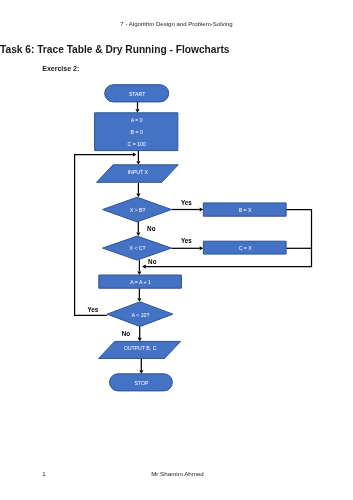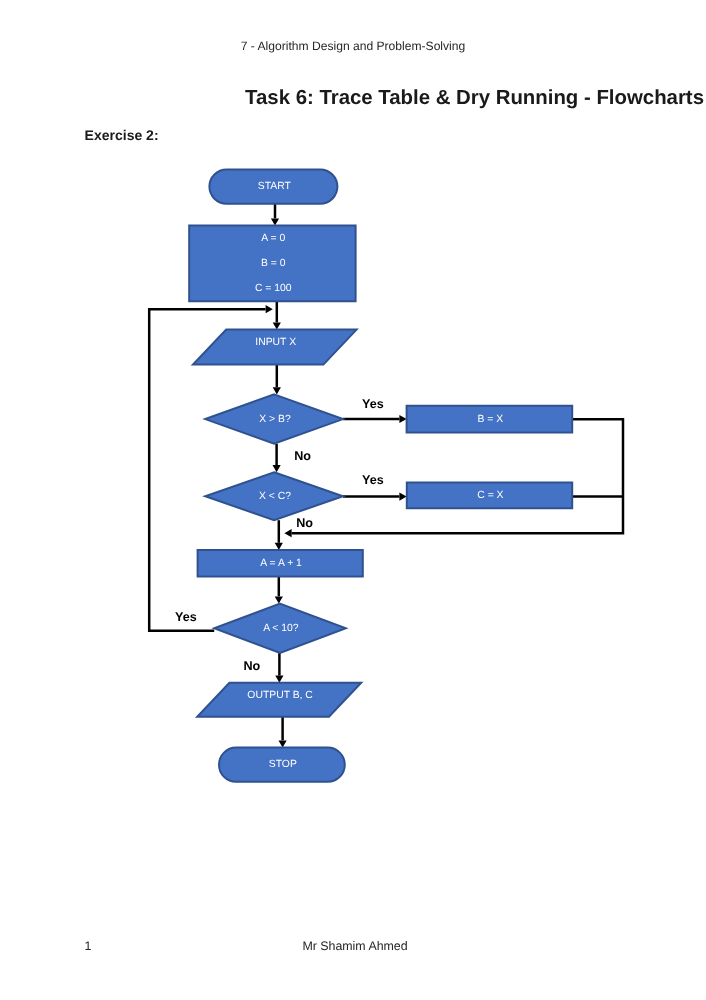--- a/index.html
+++ b/index.html
@@ -1,19 +1,19 @@
 <!DOCTYPE html>
 <html style="--shape-fill: #4472C4; --shape-stroke: #2F528F; --shape-text: #FFFFFF; --connector: #000000;"><head>
 <meta charset="utf-8">
 <style>
   html,body{margin:0;padding:0;}
   body{width:353px;height:500px;background:#fff;-webkit-font-smoothing:antialiased;font-family:"Liberation Sans",sans-serif;color:#000;overflow:hidden;position:relative;}
   .page{position:absolute;inset:0;opacity:0.999;}
   .hdr{position:absolute;left:0;width:353px;top:20.2px;text-align:center;font-size:6.05px;line-height:8px;color:#262626;}
-  .title{position:absolute;left:0;width:352px;top:42.7px;text-align:right;font-size:10.2px;line-height:13px;font-weight:bold;color:#1a1a1a;}
+  .title{position:absolute;left:0;width:352px;top:42.7px;text-align:left;font-size:10.2px;line-height:13px;font-weight:bold;color:#1a1a1a;}
   .exer{position:absolute;left:42.3px;top:63.9px;font-size:7.0px;line-height:9px;font-weight:bold;color:#1a1a1a;}
   .footer-pg{position:absolute;left:42.3px;top:470.0px;font-size:6.2px;line-height:8px;color:#262626;}
   .footer-name{position:absolute;left:0;width:355px;top:470.0px;text-align:center;font-size:6.2px;line-height:8px;color:#262626;}
   svg.flow{position:absolute;left:0;top:0;transform:translateZ(0);}
   path.cn{fill:none;stroke:var(--connector,#000);stroke-width:1.25;stroke-linecap:butt;stroke-linejoin:miter;}
   polygon.ah{fill:var(--connector,#000);}
   path.nd{fill:var(--shape-fill,#4472C4);stroke:var(--shape-stroke,#2F528F);stroke-width:1;}
   text.nt{font-family:"Liberation Sans",sans-serif;font-size:5.2px;fill:var(--shape-text,#fff);text-anchor:middle;dominant-baseline:central;}
   text.el{font-family:"Liberation Sans",sans-serif;font-size:6.3px;font-weight:bold;fill:var(--connector,#000);text-anchor:middle;dominant-baseline:central;}
 </style>

